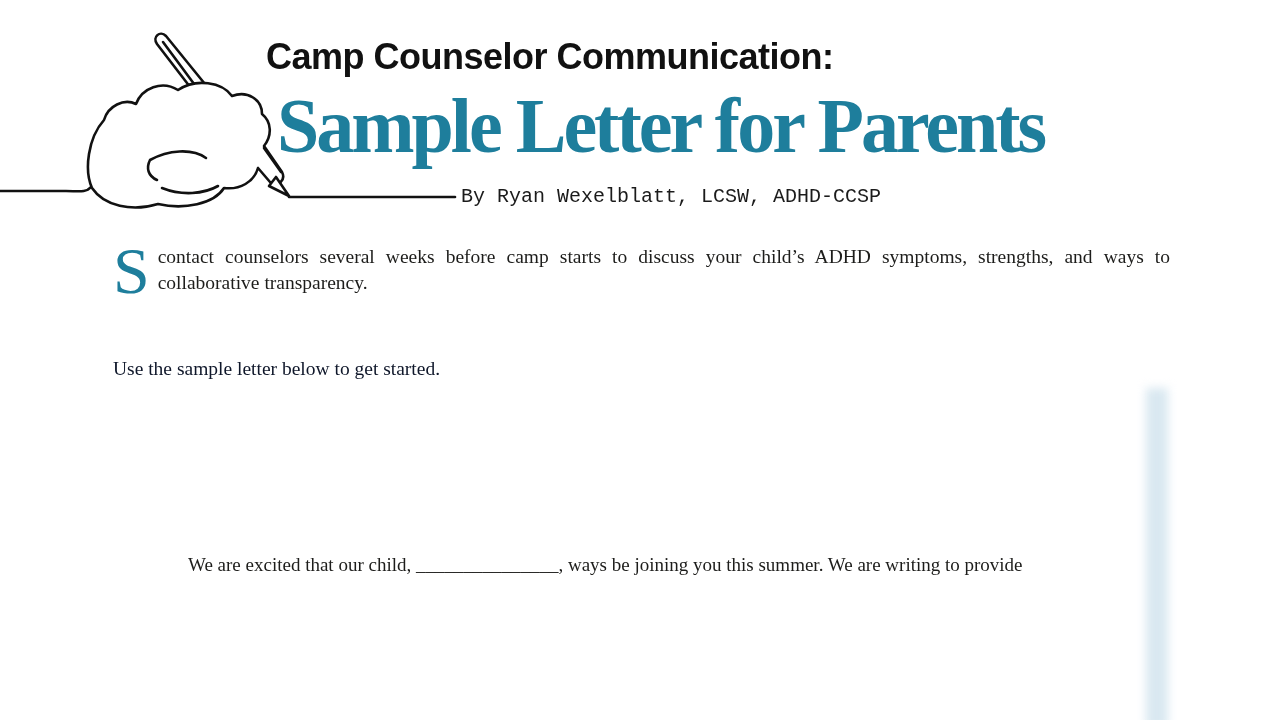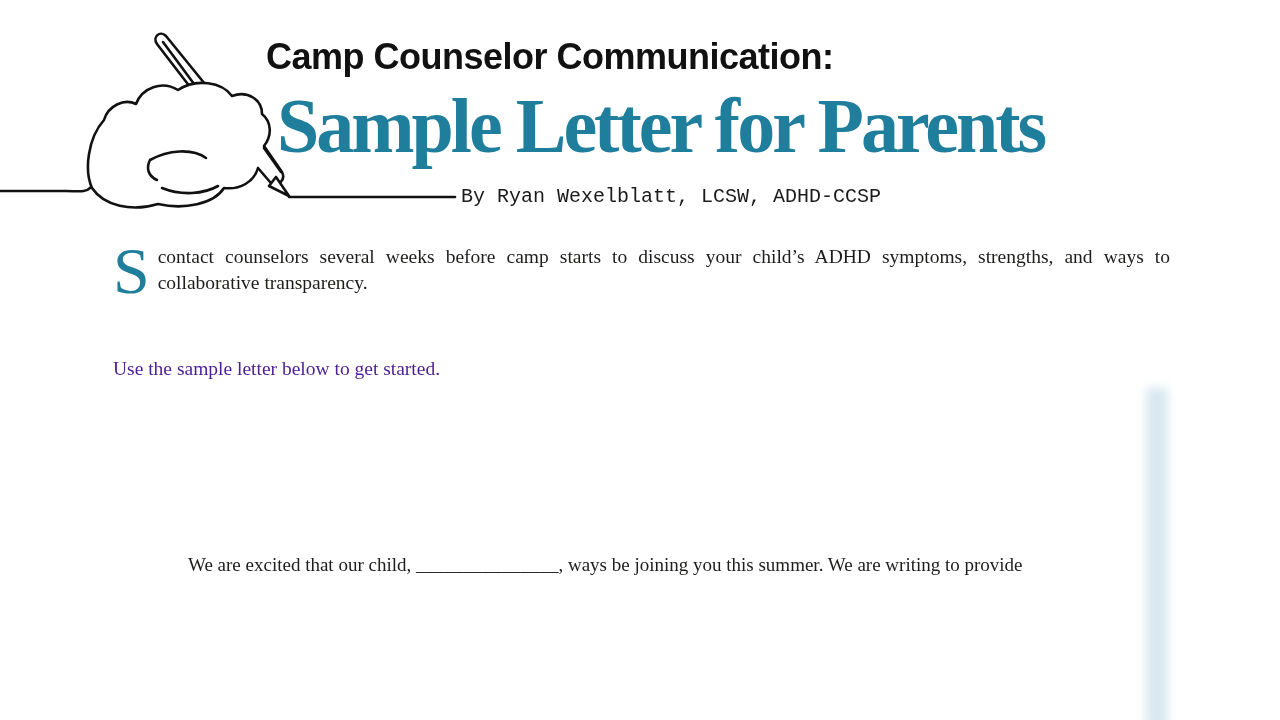--- a/index.html
+++ b/index.html
@@ -31,21 +31,21 @@
     font-size:19.5px;line-height:25.5px;
   }
   .dropcap{
     float:left;color:#1e7e9c;font-family:"Liberation Serif",serif;
     font-size:66px;line-height:50px;padding:2px 8px 0 0;font-weight:400;
   }
   .iline{min-height:25.5px;}
   .jl{text-align:justify;text-align-last:justify;}
   .cta{
     position:absolute;left:113px;top:358px;
-    font-size:19.5px;color:#4c1d95;
+    font-size:19.5px;color:#0f172a;
   }
   
   .letter{
     position:absolute;left:188px;top:424px;width:902px;
     font-size:19px;line-height:25.5px;white-space:pre-wrap;
   }
   .salutation{margin-bottom:27px;}
   .para1{margin-bottom:18px;}
   
   .stripe{

